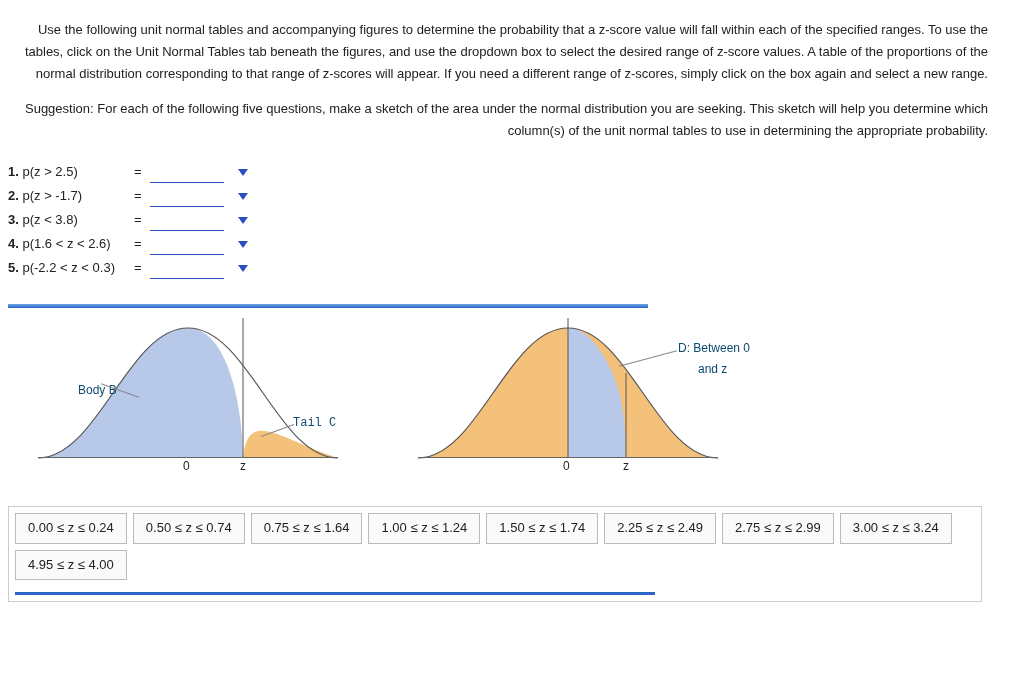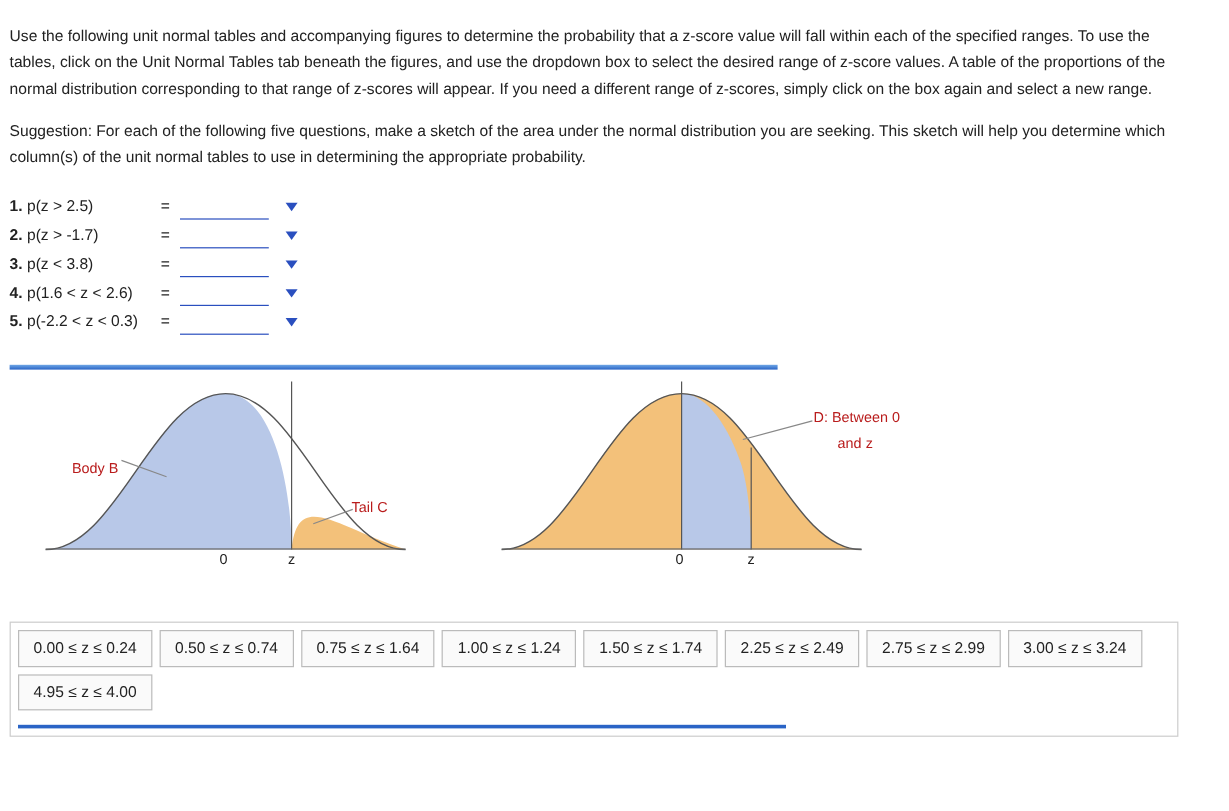--- a/index.html
+++ b/index.html
@@ -5,21 +5,21 @@
   body {
     font-family: Arial, Helvetica, sans-serif;
     font-size: 13px;
     color: #222;
     margin: 0;
     padding: 6px 8px;
     width: 1024px;
     box-sizing: border-box;
     line-height: 1.7;
   }
-  .intro { max-width: 980px; }
+  .intro { max-width: 980px; text-align: right; }
   .qlist { margin: 18px 0 10px 0; }
   .qrow { display: flex; align-items: center; gap: 8px; height: 24px; }
   .qnum  { width: 118px; font-weight: bold; white-space: nowrap; }
   .qnum .expr { font-weight: normal; }
   .eq    { width: 8px; }
   .ans {
     width: 70px; height: 18px;
     border: none; border-bottom: 1px solid #2a4fbf; background: transparent;
   }
   .dd {
@@ -28,22 +28,22 @@
     border-right: 5px solid transparent;
     border-top: 7px solid #2a4fbf;
   }
   .hr1 { height:4px; border:none; background: linear-gradient(#6fa7e6,#2a64c6); margin:24px 0 10px 0; width:640px;}
   .figrow { display:flex; gap:80px; align-items:flex-end; margin:0 0 10px 30px;}
   .fig { position:relative; width:300px; height:160px; }
   .axis { position:absolute; left:0; right:0; bottom:20px; height:1px; background:#666;}
   .zerolbl{ position:absolute; bottom:2px; font-size:12px;}
   svg.curve { position:absolute; left:0; bottom:20px; width:300px; height:140px; overflow:visible;}
   .line { position:absolute; height:1px; background:#888;}
-  .lbl { position:absolute; font-size:12px; color:#b91c1c; white-space:nowrap;}
-  .tabbox { border:1px solid #ccc; padding:6px; margin-top:40px; width:960px;}
+  .lbl { position:absolute; font-size:12px; color:#0c4a6e; white-space:nowrap;}
+  .tabbox { border:1px solid #ccc; padding:6px; margin-top:28px; width:960px;}
   .tabs { display:flex; flex-wrap:wrap; gap:6px; }
   .tab {
     border:1px solid #bbb; font-size:13px; padding:3px 12px;
     background:#fafafa; cursor:pointer; user-select:none;
   }
   .hr2 { height:3px; border:none; background:#2a64c6; margin:12px 0 0 0; width:640px;}
 </style>
 </head>
 <body>
 
@@ -93,23 +93,23 @@
     <svg class="curve" viewBox="0 0 300 140" preserveAspectRatio="none">
       <path d="M0,140 C60,140 90,10 150,10 C190,10 205,90 205,140 Z" fill="#b8c8e8" stroke="none"></path>
       <path d="M205,140 C205,90 220,40 240,40 C240,40 210,10 150,10" fill="none"></path>
       <path d="M205,140 C210,90 240,120 300,140 Z" fill="#f3c17a" stroke="none"></path>
       <path d="M0,140 C60,140 90,10 150,10 C210,10 240,140 300,140" fill="none" stroke="#555" stroke-width="1.2"></path>
       <line x1="205" y1="0" x2="205" y2="140" stroke="#555" stroke-width="1"></line>
     </svg>
     <div class="axis"></div>
     <span class="zerolbl" style="left:145px;">0</span>
     <span class="zerolbl" style="left:202px;">z</span>
-    <span class="lbl" style="left:22px; top:62px;">Body B</span>
+    <span class="lbl" style="left:40px; top:62px;">Body B</span>
     <div class="line" style="left:62px; top:72px; width:40px; transform:rotate(20deg);"></div>
-    <span class="lbl" style="left:255px; top:95px;">Tail C</span>
+    <span class="lbl" style="left:255px; top:95px;font-family:Liberation Mono, monospace;">Tail C</span>
     <div class="line" style="left:222px; top:112px; width:35px; transform:rotate(-20deg);"></div>
   </div>
 
   <div class="fig">
     <svg class="curve" viewBox="0 0 300 140" preserveAspectRatio="none">
       <path d="M0,140 C60,140 90,10 150,10 C210,10 240,140 300,140 Z" fill="#f3c17a" stroke="none"></path>
       <path d="M150,140 L150,10 C172,10 190,40 200,70 C206,90 208,120 208,140 Z" fill="#b8c8e8" stroke="none"></path>
       <path d="M0,140 C60,140 90,10 150,10 C210,10 240,140 300,140" fill="none" stroke="#555" stroke-width="1.2"></path>
       <line x1="150" y1="0" x2="150" y2="140" stroke="#555" stroke-width="1"></line>
       <line x1="208" y1="55" x2="208" y2="140" stroke="#555" stroke-width="1"></line>

